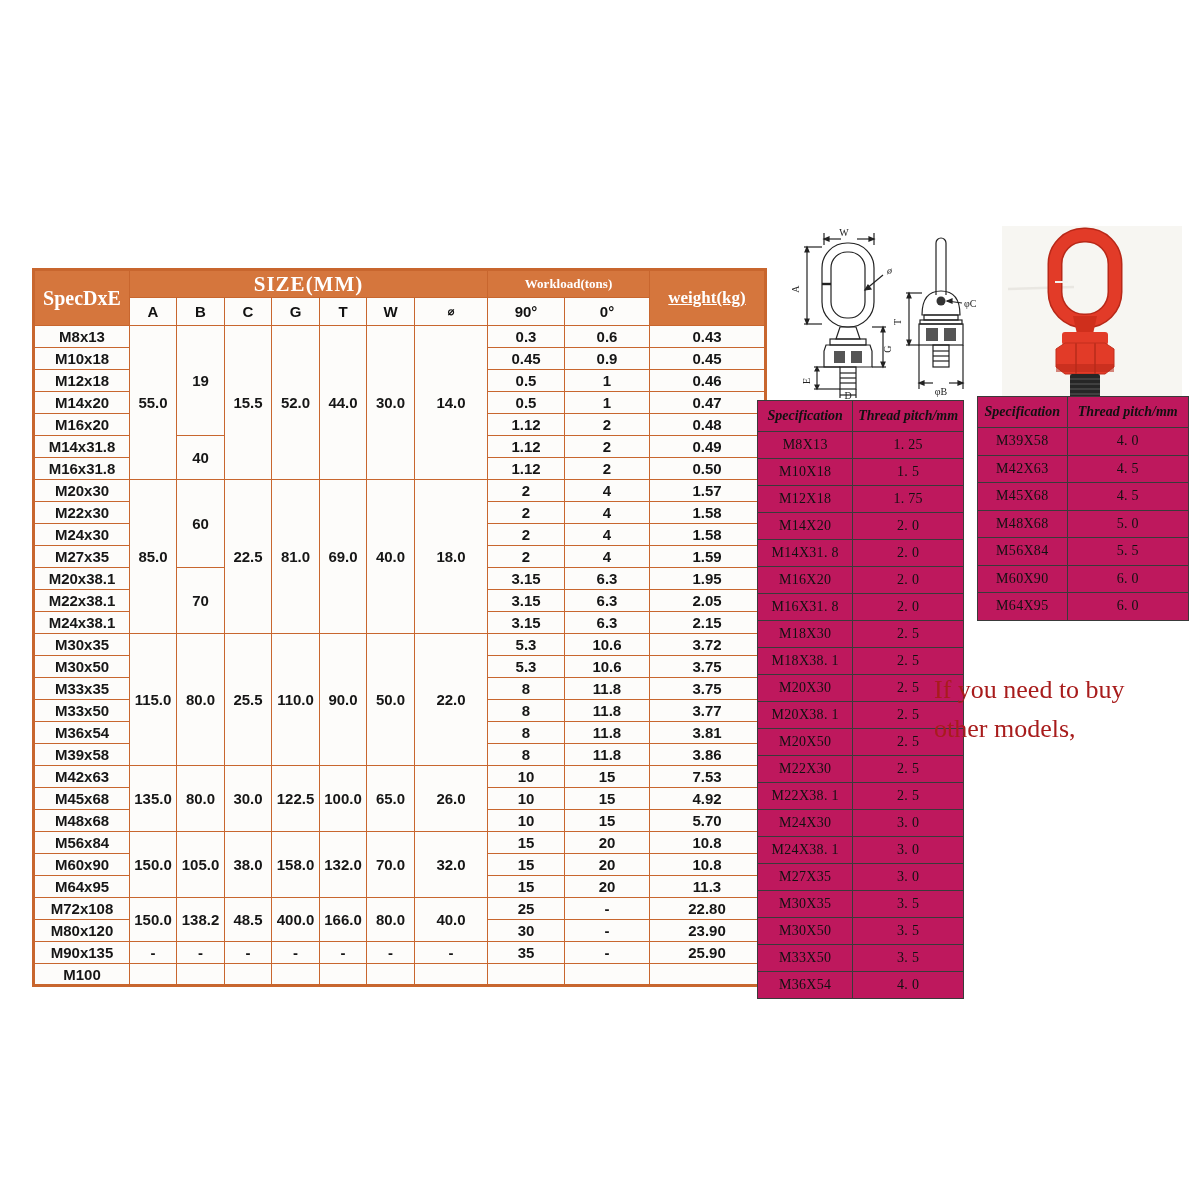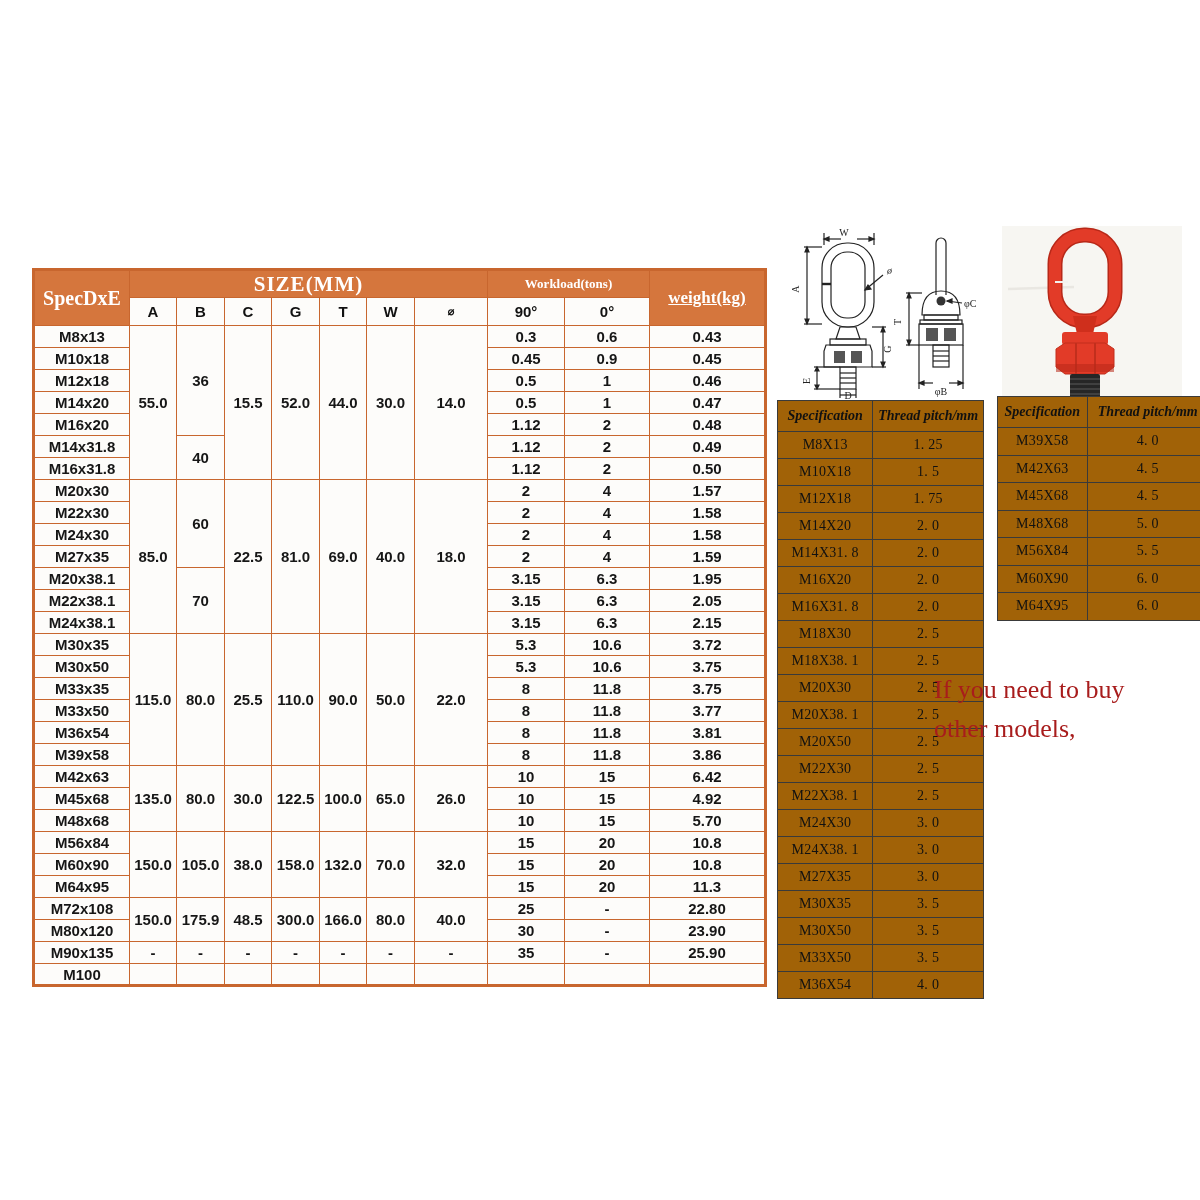--- a/index.html
+++ b/index.html
@@ -18,21 +18,21 @@
   .h-spec{font-size:20px;}
   .h-size{font-size:21px;letter-spacing:1px;}
   .h-work{font-size:13px;}
   .h-weight{font-size:17px;text-decoration:underline;}
   .hdr-white{background:#fdfcfa;color:#111;font-weight:bold;font-size:15px;font-family:"Liberation Sans",sans-serif;}
   .hdr-dia{font-size:11px;}
   table.main td{font-weight:bold;font-size:15px;color:#161616;}
   td.b-line{border-bottom:2.5px solid #000;}
 
   
-  .tt{border-collapse:collapse;background:#a16207;margin-left:20px;}
+  .tt{border-collapse:collapse;background:#be185d;}
   .tt th,.tt td{border:1.4px solid #3a3a3a;text-align:center;vertical-align:middle;padding:0;white-space:nowrap;}
   .tt th{font-family:"Liberation Serif",serif;font-style:italic;font-weight:bold;font-size:14px;color:#111;}
   .tt td{font-family:"Liberation Serif",serif;font-size:14px;color:#111;letter-spacing:0.3px;}
   .tt-left{position:absolute;left:757px;top:400px;width:207px;}
   .tt-left th{height:30px;}
   .tt-left td{height:26px;}
   .tt-right{position:absolute;left:977px;top:396px;width:212px;}
   .tt-right th{height:30px;}
   .tt-right td{height:26.5px;}
 
@@ -82,21 +82,21 @@
             <th class="hdr-white">W</th>
             <th class="hdr-white hdr-dia">⌀</th>
             <th class="hdr-white">90°</th>
             <th class="hdr-white">0°</th>
           </tr>
         </thead>
       <tbody>
           <tr>
             <td>M8x13</td>
             <td rowspan="7">55.0</td>
-            <td class="b-line" rowspan="5">36</td>
+            <td class="b-line" rowspan="5">19</td>
             <td rowspan="7">15.5</td>
             <td rowspan="7">52.0</td>
             <td rowspan="7">44.0</td>
             <td rowspan="7">30.0</td>
             <td rowspan="7">14.0</td>
             <td>0.3</td>
             <td>0.6</td>
             <td>0.43</td>
           </tr>
           <tr>
@@ -233,21 +233,21 @@
             <td>M42x63</td>
             <td rowspan="3">135.0</td>
             <td rowspan="3">80.0</td>
             <td rowspan="3">30.0</td>
             <td rowspan="3">122.5</td>
             <td rowspan="3">100.0</td>
             <td rowspan="3">65.0</td>
             <td rowspan="3">26.0</td>
             <td>10</td>
             <td>15</td>
-            <td>6.42</td>
+            <td>7.53</td>
           </tr>
           <tr>
             <td>M45x68</td>
             <td>10</td>
             <td>15</td>
             <td>4.92</td>
           </tr>
           <tr>
             <td>M48x68</td>
             <td>10</td>
@@ -275,23 +275,23 @@
           </tr>
           <tr>
             <td>M64x95</td>
             <td>15</td>
             <td>20</td>
             <td>11.3</td>
           </tr>
           <tr>
             <td>M72x108</td>
             <td rowspan="2">150.0</td>
-            <td rowspan="2">175.9</td>
+            <td rowspan="2">138.2</td>
             <td rowspan="2">48.5</td>
-            <td rowspan="2">300.0</td>
+            <td rowspan="2">400.0</td>
             <td rowspan="2">166.0</td>
             <td rowspan="2">80.0</td>
             <td rowspan="2">40.0</td>
             <td>25</td>
             <td>-</td>
             <td>22.80</td>
           </tr>
           <tr>
             <td>M80x120</td>
             <td>30</td>

